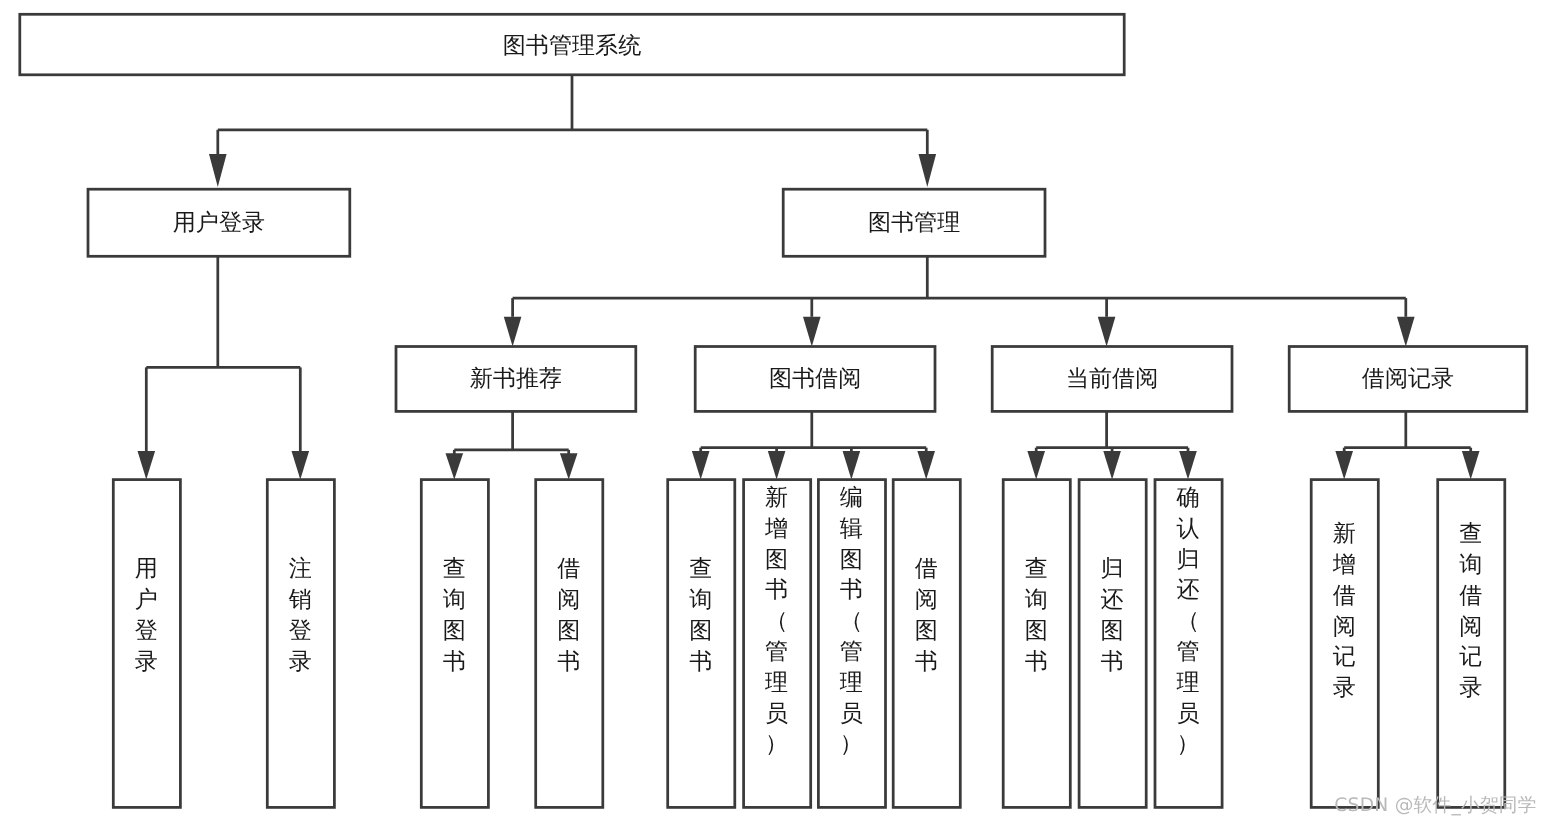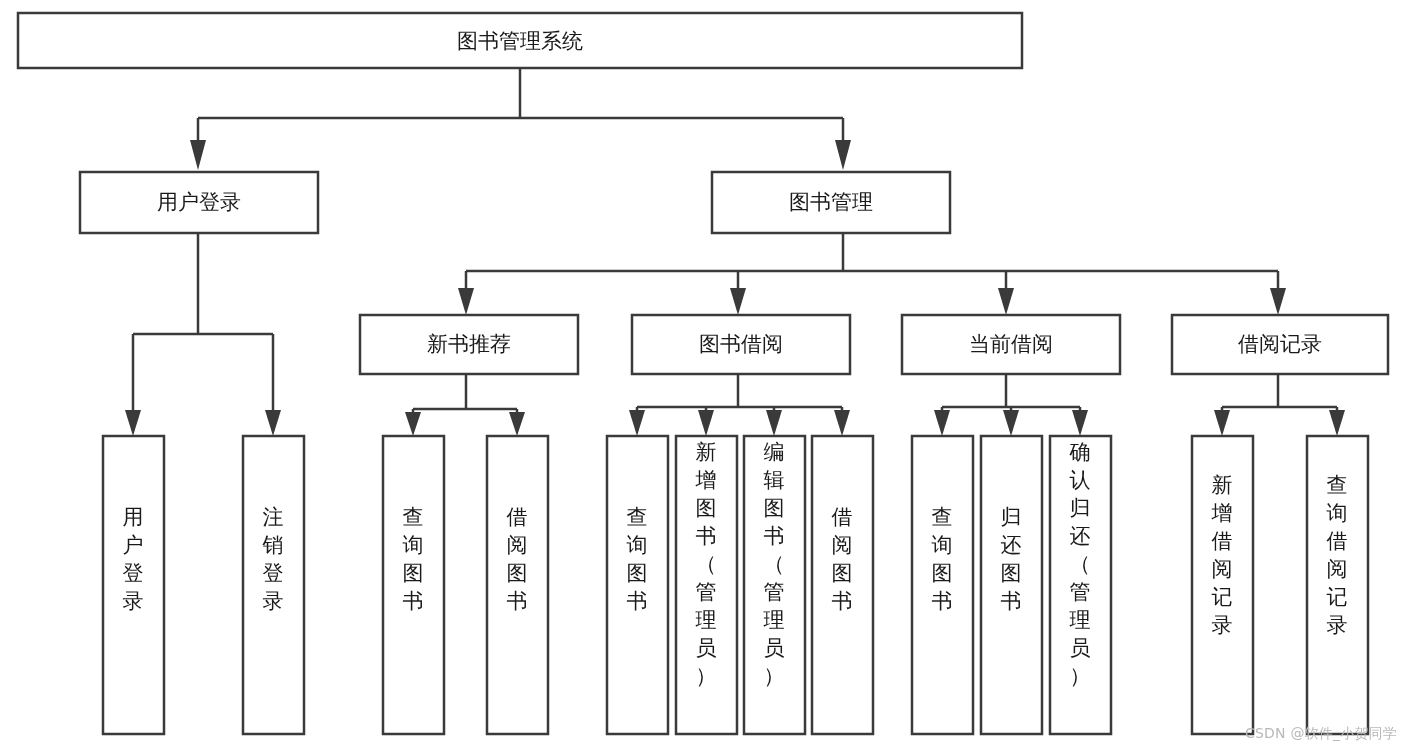--- a/index.html
+++ b/index.html
@@ -54,21 +54,21 @@
     fill: #1a1a1a;
     font-family: "DejaVu Sans", "Liberation Sans", sans-serif;
     font-size: 21px;
     text-anchor: middle;
   }
   .watermark {
     position: absolute;
     right: 8px;
     bottom: 4px;
     font-family: "DejaVu Sans", "Liberation Sans", sans-serif;
-    font-size: 14px;
+    font-size: 17px;
     color: #b9b9b9;
     white-space: nowrap;
     user-select: none;
     letter-spacing: 0.2px;
   }
 </style>
 </head>
 <body>
 
 <div id="diagram-root">

